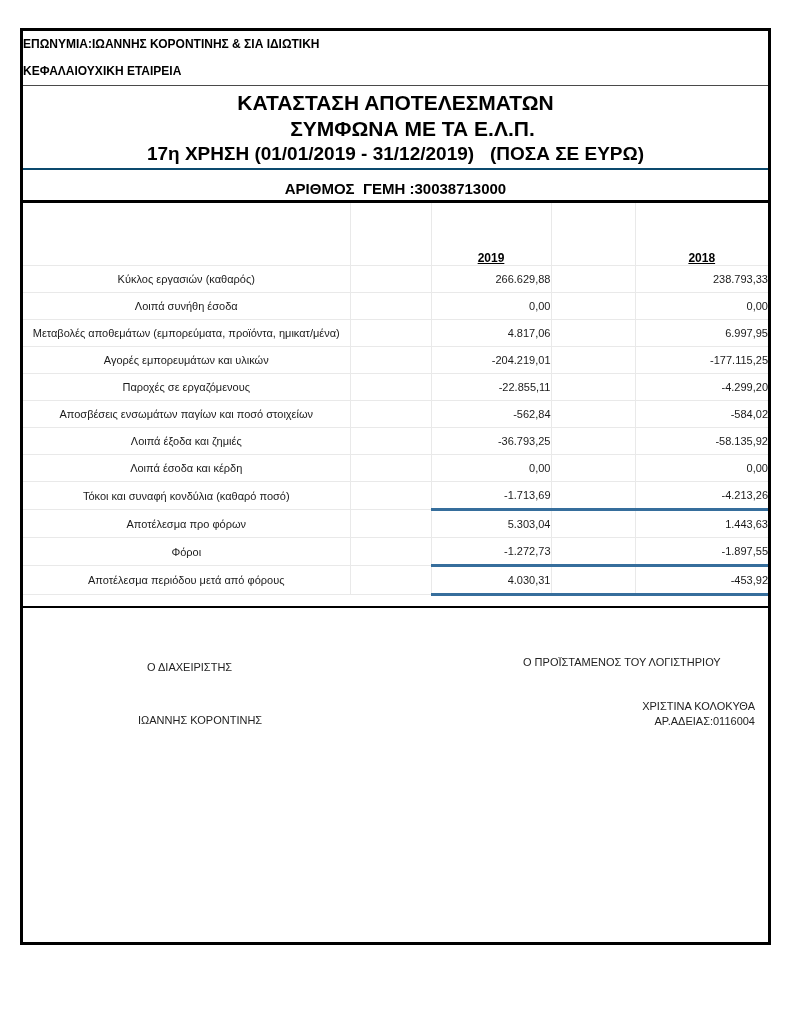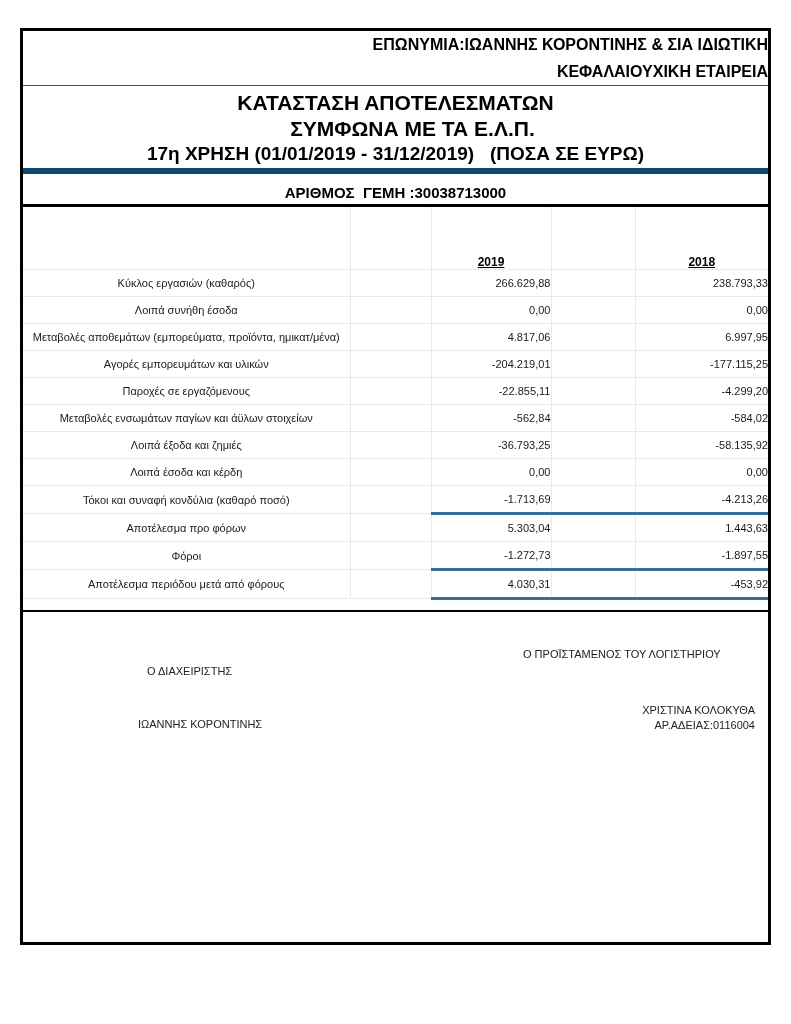--- a/index.html
+++ b/index.html
@@ -7,25 +7,25 @@
     width:791px;height:1024px;background:#ffffff;position:relative;
     font-family:"Liberation Sans", sans-serif;color:#000;
     -webkit-font-smoothing:antialiased;
   }
   .sheet{
     position:absolute;left:20px;top:28px;width:745px;height:911px;
     border:3px solid #000;background:#fff;box-sizing:content-box;
   }
   
   .company{
-    text-align:right;font-weight:bold;font-size:16px;line-height:27px;
+    text-align:left;font-weight:bold;font-size:12px;line-height:27px;
     border-bottom:1px solid #4a4a4a;
   }
   .titles{
-    text-align:center;font-weight:bold;border-bottom:6px solid #0c4a6e;
+    text-align:center;font-weight:bold;border-bottom:2px solid #0c4a6e;
     padding-top:3px;padding-bottom:2px;
   }
   .t-statement{font-size:21px;line-height:27px;}
   .t-elp{font-size:21px;line-height:26px;padding-left:34px;}
   .t-template{font-size:17px;line-height:23px;}
   .t-fiscal{font-size:19px;line-height:24px;white-space:pre;}
   .gemi{
     text-align:center;font-weight:bold;font-size:15px;line-height:22px;
     border-bottom:3px solid #000;white-space:pre;margin-top:8px;
   }
@@ -43,21 +43,21 @@
   tr.years .yr{
     display:block;text-align:center;font-weight:bold;font-size:12px;
     text-decoration:underline;color:#000;margin-top:48px;
   }
   tr.rule td.r{border-bottom:3px solid #366e9c;}
   .bottom-rule{height:0;border-top:2px solid #000;margin-top:10px;}
   
   .signatures{position:relative;height:340px;font-size:11px;color:#222;}
   .sig-left-title{position:absolute;left:124px;top:53px;line-height:13px;}
   .sig-left-name{position:absolute;left:115px;top:106px;line-height:13px;}
-  .sig-right-title{position:absolute;left:500px;top:36px;line-height:13px;}
+  .sig-right-title{position:absolute;left:500px;top:48px;line-height:13px;}
   .sig-right-block{position:absolute;right:13px;top:91px;text-align:right;line-height:15px;}
 </style>
 </head>
 <body>
 
 <div class="sheet">
 
   <div class="company">
     <div>ΕΠΩΝΥΜΙΑ:ΙΩΑΝΝΗΣ ΚΟΡΟΝΤΙΝΗΣ &amp; ΣΙΑ ΙΔΙΩΤΙΚΗ</div>
     <div>ΚΕΦΑΛΑΙΟΥΧΙΚΗ ΕΤΑΙΡΕΙΑ</div>
@@ -121,21 +121,21 @@
         <td class="val">-177.115,25</td>
       </tr>
       <tr>
         <td class="lbl">Παροχές σε εργαζόμενους</td>
         <td></td>
         <td class="val">-22.855,11</td>
         <td></td>
         <td class="val">-4.299,20</td>
       </tr>
       <tr>
-        <td class="lbl">Μεταβολές ενσωμάτων παγίων και άϋλων στοιχείων</td>
+        <td class="lbl">Αποσβέσεις ενσωμάτων παγίων και ποσό στοιχείων</td>
         <td></td>
         <td class="val">-562,84</td>
         <td></td>
         <td class="val">-584,02</td>
       </tr>
       <tr>
         <td class="lbl">Λοιπά έξοδα και ζημιές</td>
         <td></td>
         <td class="val">-36.793,25</td>
         <td></td>

